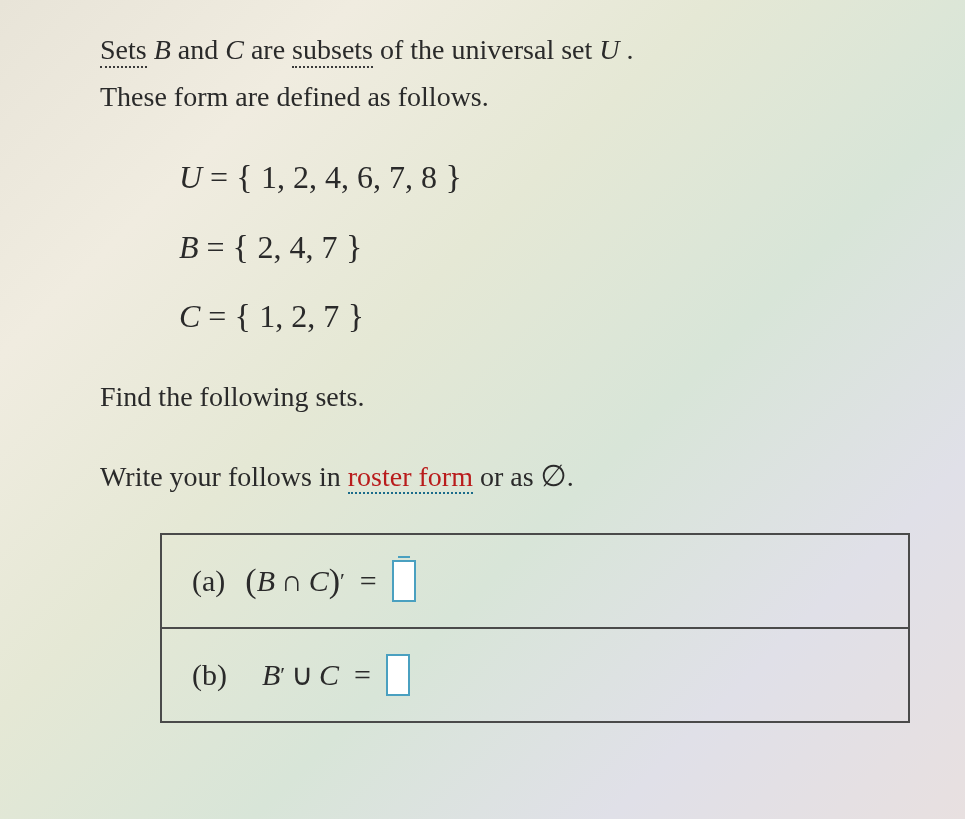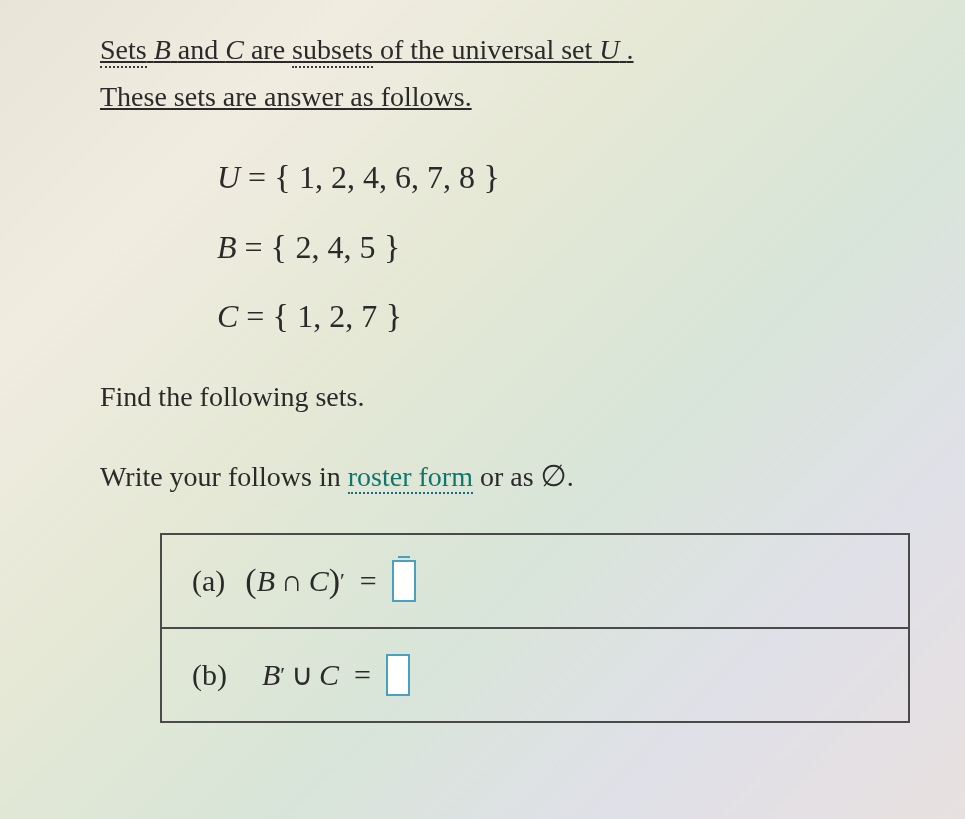--- a/index.html
+++ b/index.html
@@ -13,32 +13,31 @@
       background: linear-gradient(135deg, #e8e4d8 0%, #f0ece0 20%, #e5e8d5 40%, #d8e5d8 60%, #e0e0e8 80%, #e8e0e0 100%);
       font-family: Georgia, 'Times New Roman', serif;
       padding: 30px 40px 30px 100px;
       color: #2a2a2a;
       position: relative;
     }
     .intro-line {
       font-size: 28px;
       margin-bottom: 8px;
       line-height: 1.4;
-      text-decoration: underline;
     }
     .underline-dotted {
       border-bottom: 2px dotted #3a3a3a;
       padding-bottom: 1px;
     }
     .italic-var {
       font-style: italic;
       font-family: 'Times New Roman', serif;
     }
     .math-block {
-      margin: 30px 0 30px 117px;
+      margin: 30px 0 30px 79px;
       font-size: 32px;
       font-family: 'Times New Roman', serif;
       font-style: italic;
       line-height: 1.8;
     }
     .math-line {
       margin-bottom: 8px;
     }
     .set-content {
       font-style: normal;
@@ -47,21 +46,21 @@
       font-style: normal;
       font-size: 34px;
     }
     .instruction {
       font-size: 28px;
       line-height: 1.5;
       margin-bottom: 35px;
       margin-top: 16px;
     }
     .link-style {
-      color: #0f766e;
+      color: #b91c1c;
       border-bottom: 2px dotted #1a6b8a;
     }
     .empty-set {
       font-size: 30px;
       font-style: normal;
     }
     .answer-table {
       margin-left: 60px;
       border: 2px solid #4a4a4a;
       border-collapse: collapse;
@@ -135,28 +134,28 @@
   <span class="italic-var">B</span>
   <span> and </span>
   <span class="italic-var">C</span>
   <span> are </span>
   <span class="underline-dotted">subsets</span>
   <span> of the universal set </span>
   <span class="italic-var">U</span>
   <span>.</span>
 </div>
 
-<div class="intro-line">These sets are answer as follows.</div>
+<div class="intro-line">These form are defined as follows.</div>
 
 <div class="math-block">
   <div class="math-line">
     <span>U</span><span class="set-content"> = </span><span class="brace">{ </span><span class="set-content">1, 2, 4, 6, 7, 8</span><span class="brace"> }</span>
   </div>
   <div class="math-line">
-    <span>B</span><span class="set-content"> = </span><span class="brace">{ </span><span class="set-content">2, 4, 5</span><span class="brace"> }</span>
+    <span>B</span><span class="set-content"> = </span><span class="brace">{ </span><span class="set-content">2, 4, 7</span><span class="brace"> }</span>
   </div>
   <div class="math-line">
     <span>C</span><span class="set-content"> = </span><span class="brace">{ </span><span class="set-content">1, 2, 7</span><span class="brace"> }</span>
   </div>
 </div>
 
 <div class="instruction">Find the following sets.</div>
 <div class="instruction">
   <span>Write your follows in </span><span class="link-style">roster form</span><span> or as </span><span class="empty-set">∅</span><span>.</span>
 </div>

